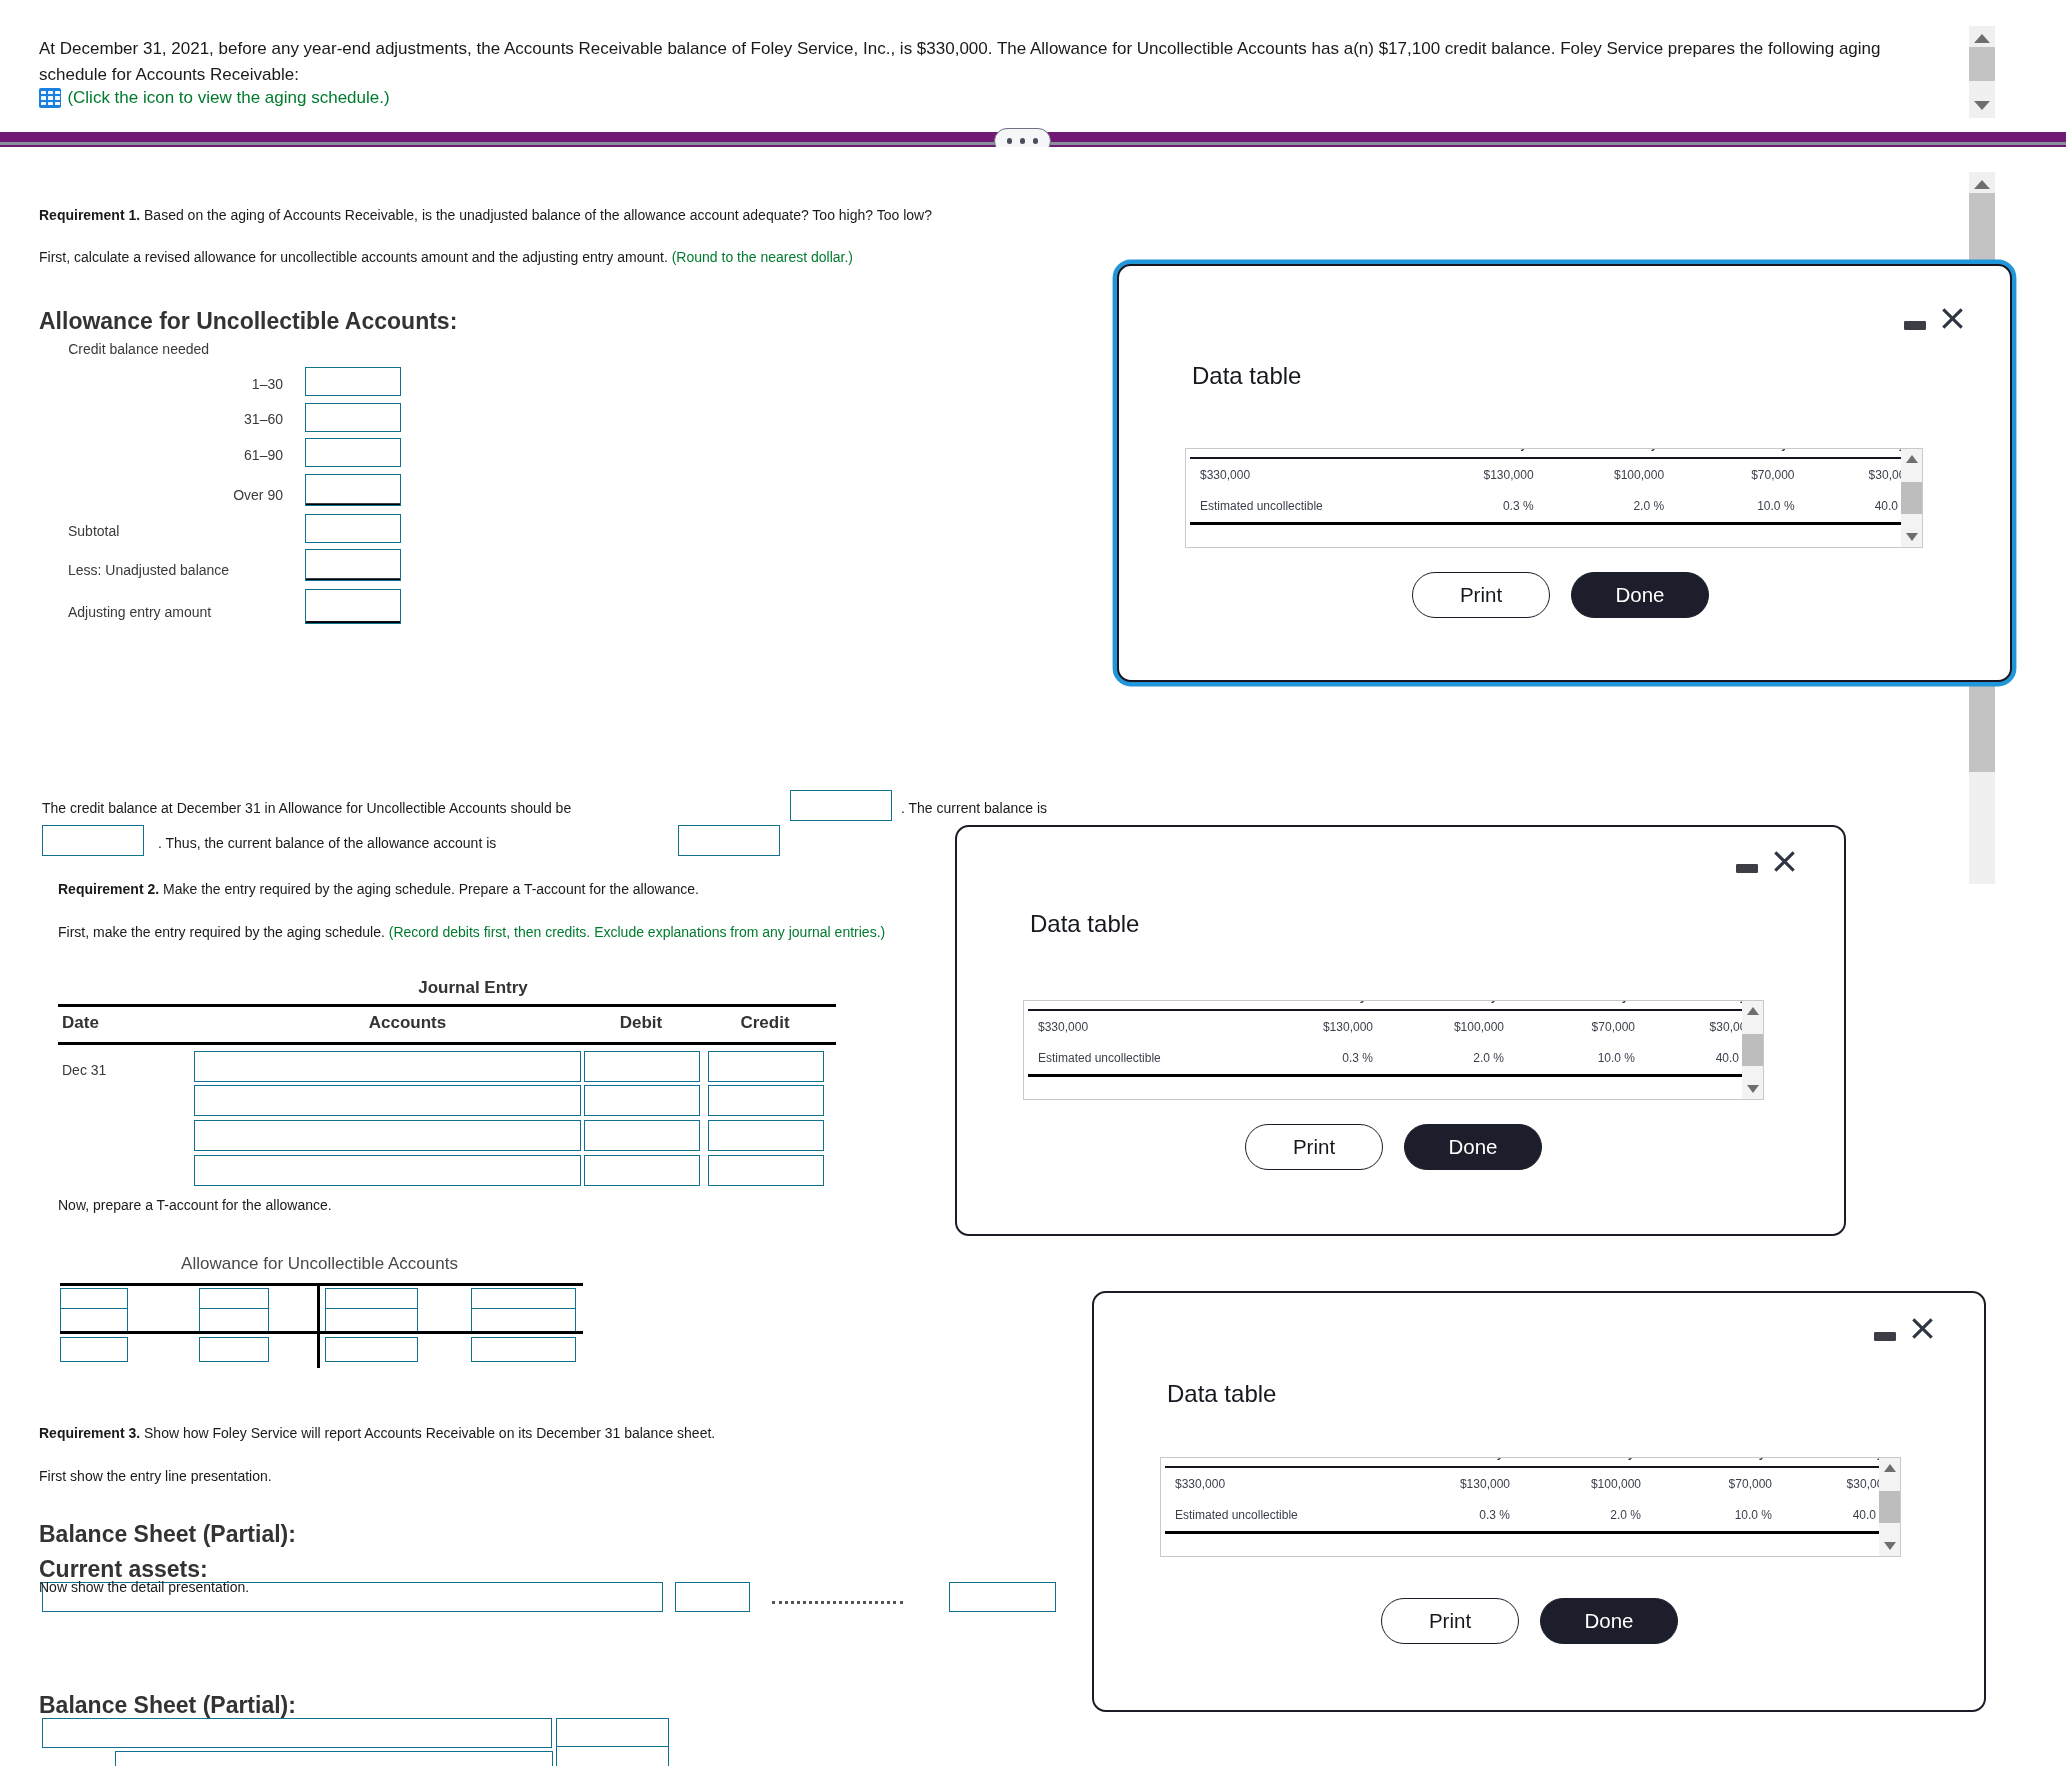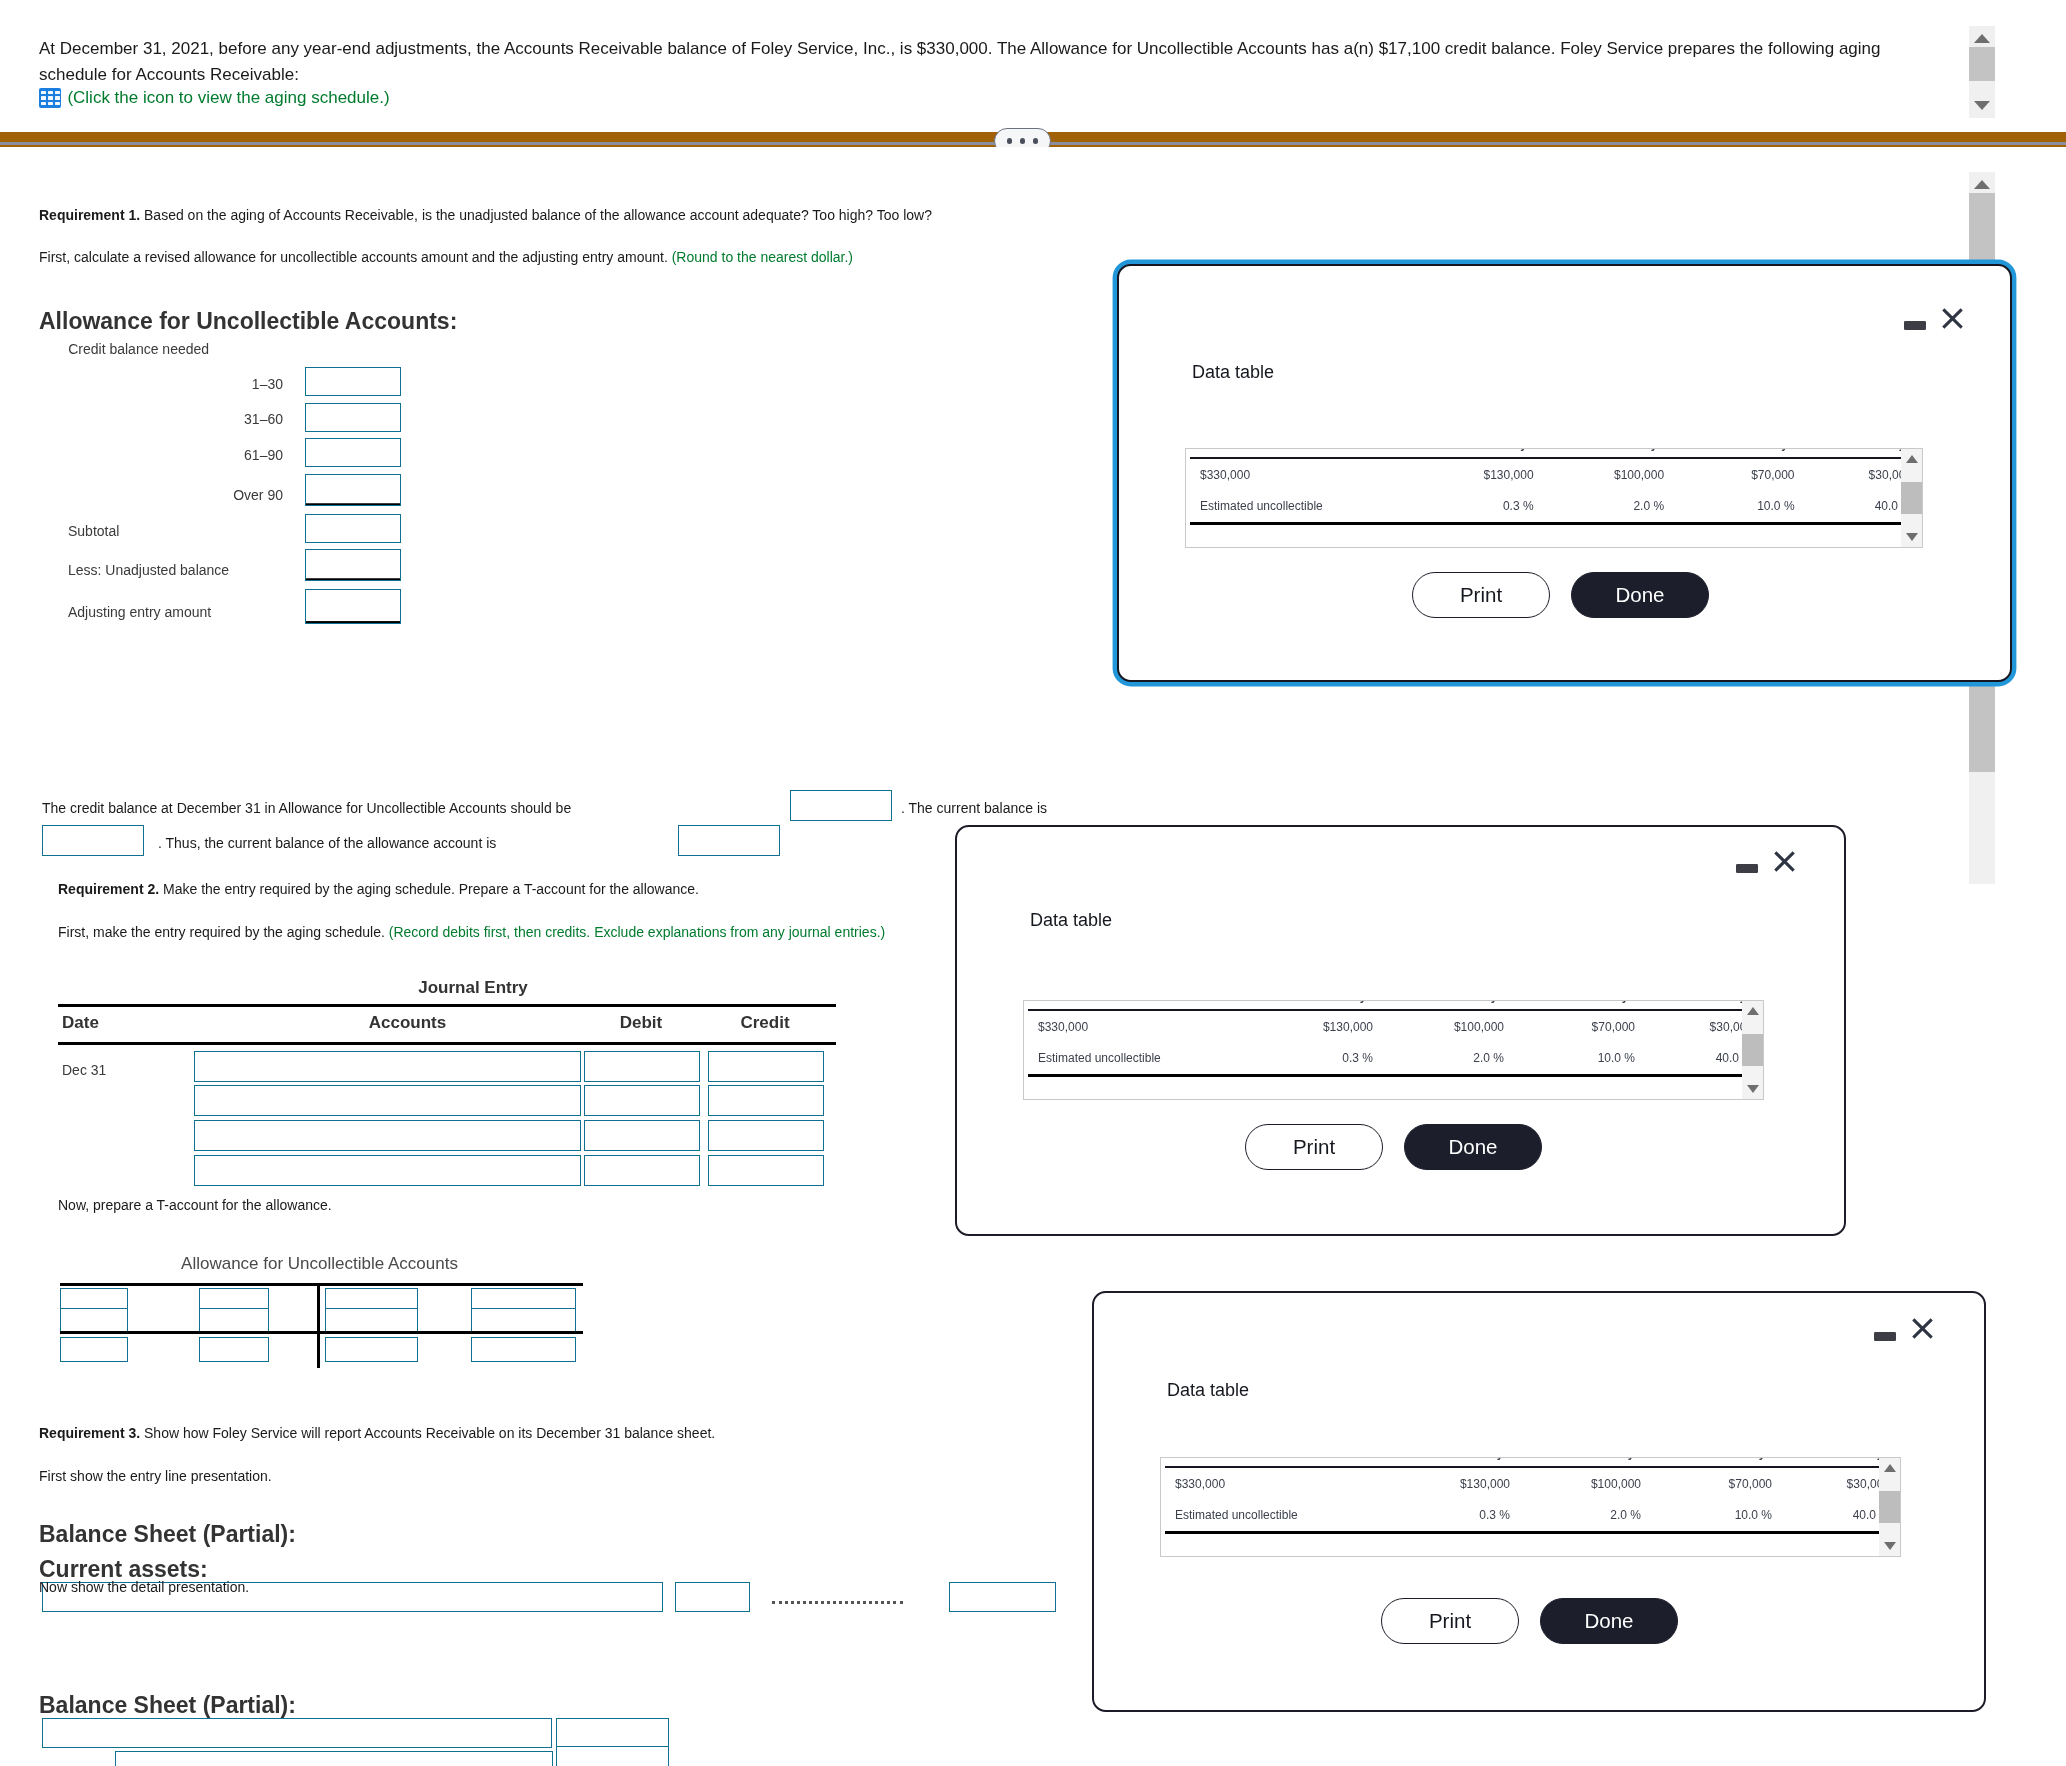--- a/index.html
+++ b/index.html
@@ -3,21 +3,21 @@
 <meta charset="utf-8">
 <style>
   * { box-sizing: border-box; }
   html, body {
     margin: 0; padding: 0;
     width: 2066px; height: 1767px;
     background: #ffffff;
     font-family: "Liberation Sans", sans-serif;
     overflow: hidden;
   }
-  .page { position: relative; width: 2066px; height: 1684px; background:#a16207; }
+  .page { position: relative; width: 2066px; height: 1684px; background:#701a75; }
 
   
   .top-pane {
     position: absolute; left:0; top:0; width: 2066px; height: 132px;
     background:#fff;
   }
   .problem-text {
     position:absolute; left:39px; top:36px; width:1904px;
     font-size:17px; color:#1a1a1a; line-height:1.55;
   }
@@ -70,21 +70,21 @@
   
   .ibox { border:1.9px solid #10708f; background:#fff; display:block; }
   .ibox.single-ul { border-bottom:1.9px solid #10708f; box-shadow: inset 0 -6.8px 0 -5px #000; }
   .ibox.double-ul { box-shadow: inset 0 -6.8px 0 -5px #000, inset 0 -13.7px 0 -12px #000; }
 
   
   .dialog {
     position:absolute; background:#fff; border:2.5px solid #1c1c28; border-radius:13.7px;
   }
   .dialog.focused { border:2.5px solid #15161f; box-shadow:0 0 0 4.4px #2196d8; }
-  .dlg-title { position:absolute; font-size:18px; color:#16181f; }
+  .dlg-title { position:absolute; font-size:24px; color:#16181f; }
   .dlg-min {
     position:absolute; width:22.4px; height:8.7px; background:#3d3d46; border-radius:1.2px;
   }
   .dlg-close { position:absolute; }
   .dlg-close svg { display:block; }
 
   .tbl-wrap {
     position:absolute; border:1.2px solid #c9c9c9; background:#fff; overflow:hidden;
   }
   .tbl {

